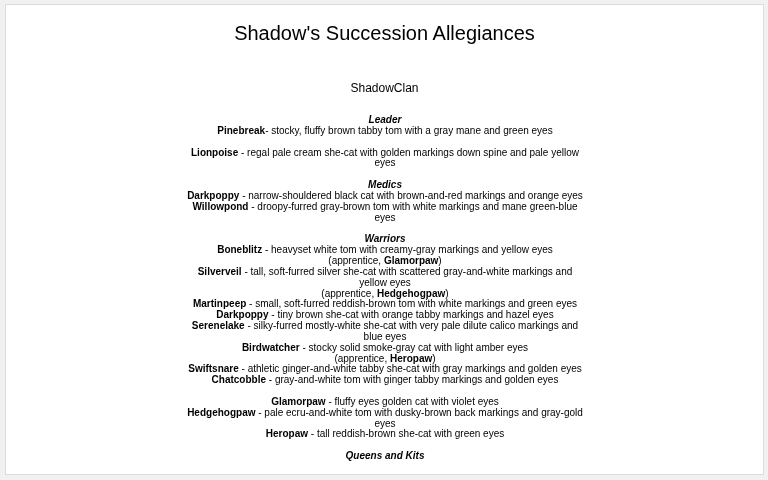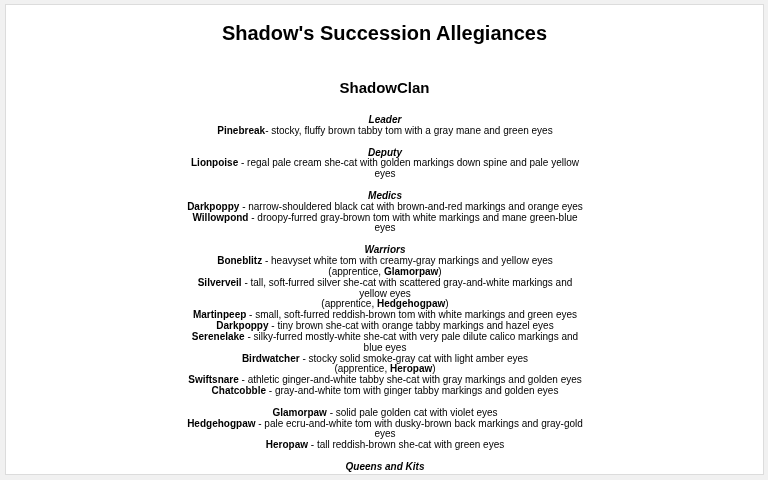--- a/index.html
+++ b/index.html
@@ -11,26 +11,26 @@
     position: relative;
   }
   .card {
     position: absolute; left: 5px; top: 4px; width: 757px; height: 469px;
     background: #fff;
     border: 1px solid #dcdcdc;
     overflow: hidden;
   }
   .title {
     position: absolute; left: 0; right: 0; top: 16px;
-    text-align: center; font-size: 20px; font-weight: bold; margin: 0;
+    text-align: center; font-size: 20px; font-weight: normal; margin: 0;
     line-height: 24px;
   }
   .clan {
     position: absolute; left: 0; right: 0; top: 74px;
-    text-align: center; font-size: 15px; font-weight: bold; margin: 0;
+    text-align: center; font-size: 12px; font-weight: normal; margin: 0;
     line-height: 18px;
   }
   .content {
     position: absolute; left: 181px; width: 396px; top: 110px;
     text-align: center; font-size: 10px; line-height: 10.85px;
   }
   .section { margin-bottom: 10.85px; }
   .section-title { font-weight: bold; font-style: italic; }
   .entry b { font-weight: bold; }
   .appr b { font-weight: bold; }
@@ -43,21 +43,20 @@
   <h2 class="clan">ShadowClan</h2>
 
   <div class="content">
 
     <div class="section">
       <div class="section-title">Leader</div>
       <div class="entry"><b>Pinebreak</b><span>- stocky, fluffy brown tabby tom with a gray mane and green eyes</span></div>
     </div>
 
     <div class="section">
-      <div class="section-title">Deputy</div>
       <div class="entry"><b>Lionpoise</b><span> - regal pale cream she-cat with golden markings down spine and pale yellow eyes</span></div>
     </div>
 
     <div class="section">
       <div class="section-title">Medics</div>
       <div class="entry"><b>Darkpoppy</b><span> - narrow-shouldered black cat with brown-and-red markings and orange eyes</span></div>
       <div class="entry"><b>Willowpond</b><span> - droopy-furred gray-brown tom with white markings and mane green-blue eyes</span></div>
     </div>
 
     <div class="section">
@@ -74,21 +73,21 @@
       <div class="entry"><b>Serenelake</b><span> - silky-furred mostly-white she-cat with very pale dilute calico markings and blue eyes</span></div>
 
       <div class="entry"><b>Birdwatcher</b><span> - stocky solid smoke-gray cat with light amber eyes</span></div>
       <div class="appr"><span>(apprentice, </span><b>Heropaw</b><span>)</span></div>
 
       <div class="entry"><b>Swiftsnare</b><span> - athletic ginger-and-white tabby she-cat with gray markings and golden eyes</span></div>
       <div class="entry"><b>Chatcobble</b><span> - gray-and-white tom with ginger tabby markings and golden eyes</span></div>
     </div>
 
     <div class="section">
-      <div class="entry"><b>Glamorpaw</b><span> - solid pale golden cat with violet eyes</span></div>
+      <div class="entry"><b>Glamorpaw</b><span> - fluffy eyes golden cat with violet eyes</span></div>
       <div class="entry"><b>Hedgehogpaw</b><span> - pale ecru-and-white tom with dusky-brown back markings and gray-gold eyes</span></div>
       <div class="entry"><b>Heropaw</b><span> - tall reddish-brown she-cat with green eyes</span></div>
     </div>
 
     <div class="section">
       <div class="section-title">Queens and Kits</div>
 
     </div>
 
   </div>

